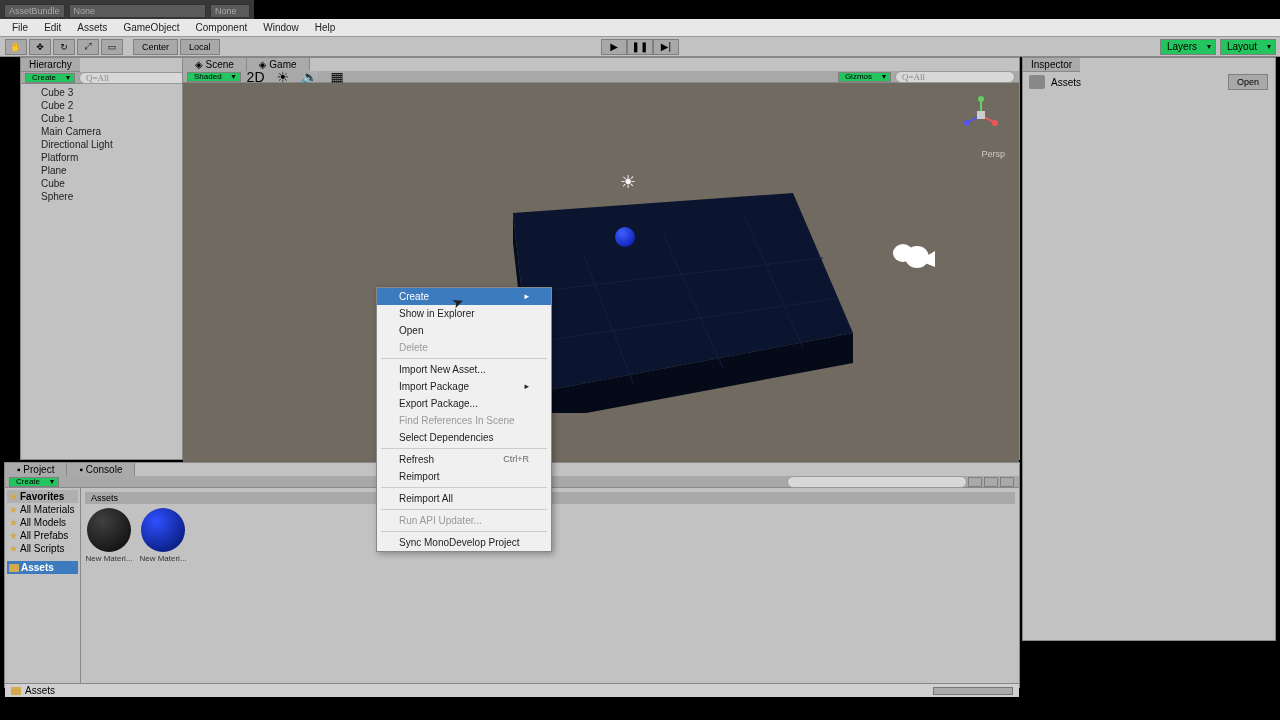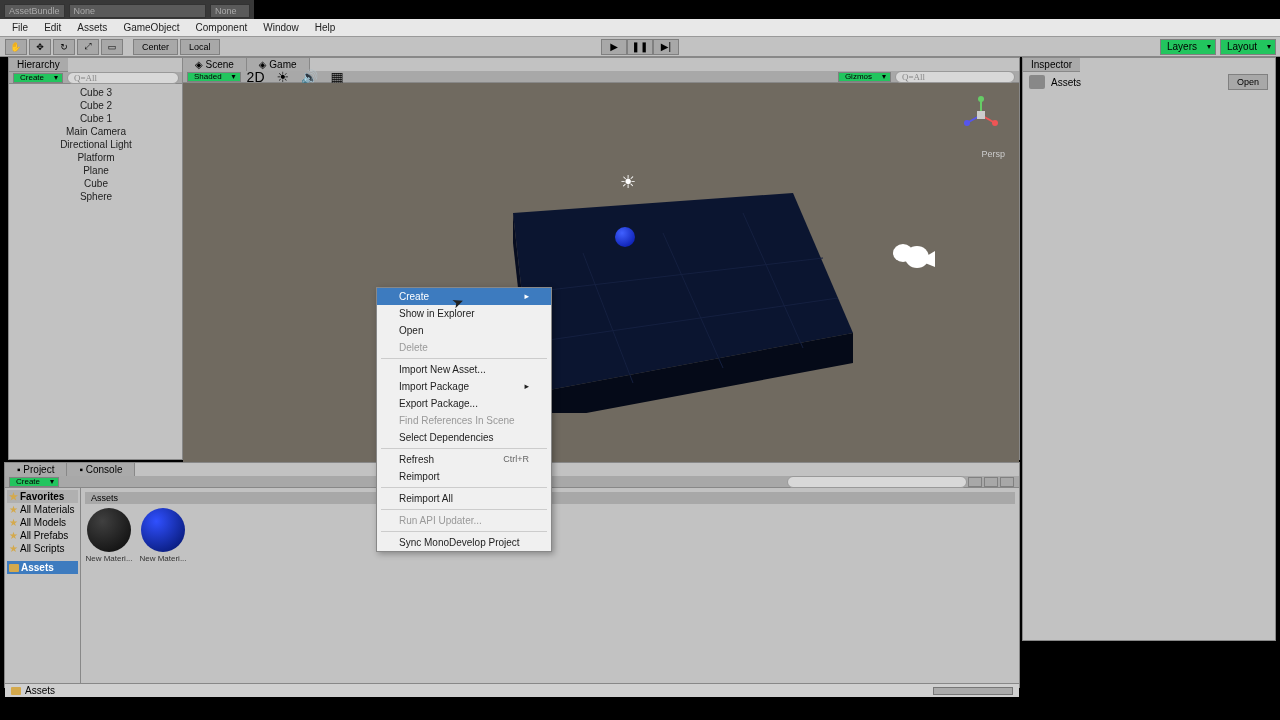--- a/index.html
+++ b/index.html
@@ -13,22 +13,22 @@
 .playback { position: absolute; left: 50%; transform: translateX(-50%); display: flex; }
 .play-btn { width: 26px; height: 16px; background: #a8a8a8; border: 1px solid #808080; display: flex; align-items: center; justify-content: center; cursor: pointer; }
 .right-tools { margin-left: auto; display: flex; gap: 4px; }
 .dropdown { background: #22c55e; border: 1px solid #808080; height: 16px; padding: 0 18px 0 6px; display: flex; align-items: center; cursor: pointer; position: relative; }
 .dropdown::after { content: "▾"; position: absolute; right: 4px; font-size: 8px; }
 
 .panel { background: #c2c2c2; border: 1px solid #888; position: absolute; }
 .panel-tab { background: #aaa; border-bottom: 1px solid #888; padding: 1px 8px; font-size: 10px; display: inline-block; }
 .panel-header-bar { background: #a8a8a8; border-bottom: 1px solid #888; height: 12px; padding: 0 4px; display: flex; align-items: center; }
 
-.hierarchy { top: 57px; left: 8px; width: 176px; height: 403px; }
-.hierarchy-list { padding: 2px 12px; text-align: center; }
+.hierarchy { top: 57px; left: 20px; width: 176px; height: 403px; }
+.hierarchy-list { padding: 2px 12px; }
 .hierarchy-item { padding: 1px 8px; cursor: pointer; color: #222; }
 
 .scene-panel { top: 57px; left: 182px; width: 838px; height: 403px; }
 .scene-tabs { display: flex; background: #c2c2c2; text-align: right; }
 .scene-tab { padding: 1px 12px; background: #aaa; border-right: 1px solid #888; font-size: 10px; cursor: pointer; }
 .scene-toolbar { background: #a8a8a8; height: 12px; display: flex; align-items: center; padding: 0 4px; border-bottom: 1px solid #888; }
 .scene-tool-item { font-size: 14px; padding: 0 6px; }
 .scene-viewport { background: #706a60; flex: 1; position: relative; height: 380px; overflow: hidden; }
 
 .project-panel { top: 462px; left: 4px; width: 1016px; height: 226px; }

